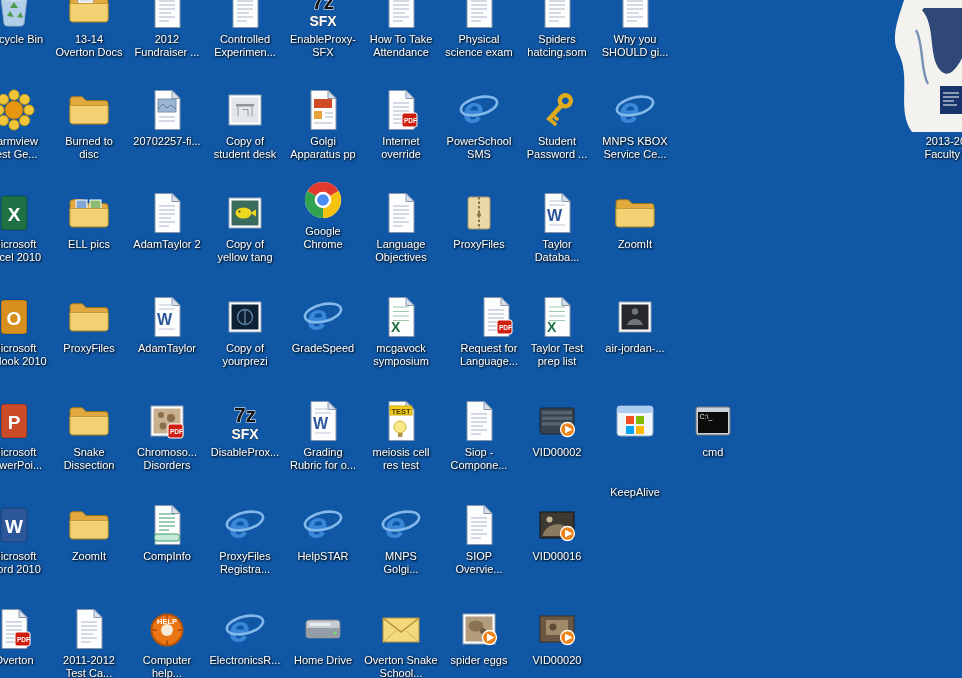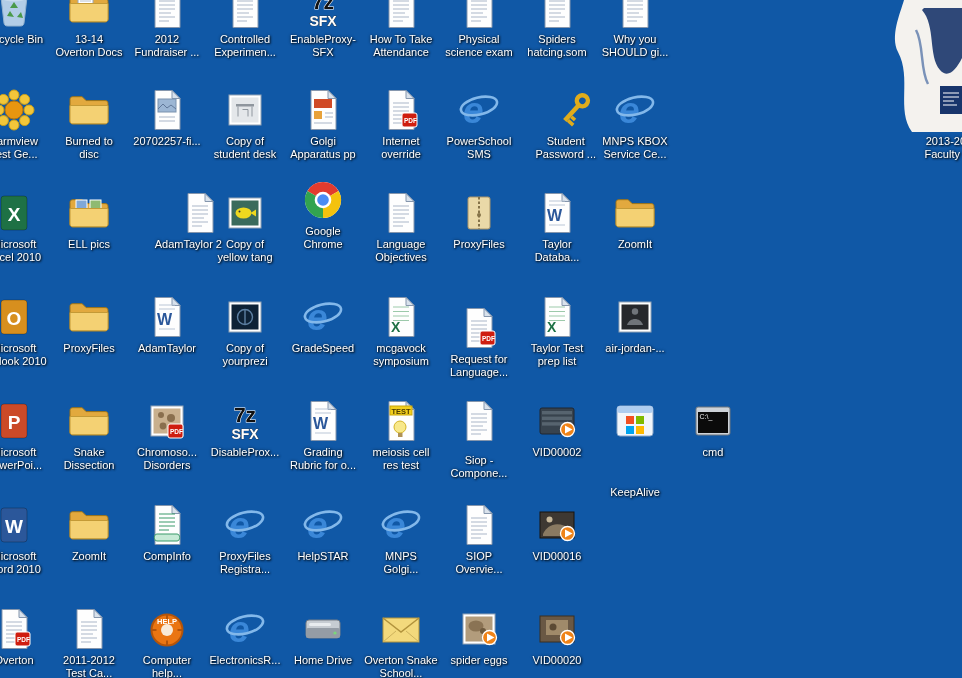--- a/index.html
+++ b/index.html
@@ -268,21 +268,21 @@
           <svg viewBox="0 0 44 44">
             <text x="6" y="35" font-size="37" font-weight="bold" font-style="italic" fill="#3a87d8">e</text>
             <ellipse cx="22" cy="18" rx="18.5" ry="8.5" fill="none" stroke="#83b8ea" stroke-width="2.6" transform="rotate(-14 22 18)"></ellipse>
           </svg>
         </div>
         <div class="label">
           <div>PowerSchool</div>
           <div>SMS</div>
         </div>
       </div>
-      <div class="icon-cell" style="left: 518px; top: 88px; align-items: flex-end;">
+      <div class="icon-cell" style="left: 518px; top: 88px;">
         <div class="glyph">
           <svg viewBox="0 0 44 44">
             <g transform="rotate(42 22 22)">
               <circle cx="22" cy="9.5" r="5.5" fill="none" stroke="#e0ac1c" stroke-width="4.5"></circle>
               <rect x="20" y="14" width="4.5" height="22" fill="#e0ac1c"></rect>
               <rect x="24.5" y="27" width="5" height="3.5" fill="#e0ac1c"></rect>
               <rect x="24.5" y="32" width="7" height="3.5" fill="#e0ac1c"></rect>
             </g>
           </svg>
         </div>
@@ -330,21 +330,21 @@
             <path d="M3 11.5c0-1.8 1-2.8 2.8-2.8h9.4l3.9 3.9h19.1c1.8 0 2.8 1 2.8 2.8V33c0 1.8-1 2.8-2.8 2.8H5.8C4 35.8 3 34.8 3 33z" fill="#e2a93e" stroke="#9c7318"></path>
             <rect x="9" y="9" width="11" height="9" fill="#7fa8d8" stroke="#fff"></rect>
             <rect x="23" y="9" width="11" height="9" fill="#8fba72" stroke="#fff"></rect>
             <path d="M3 17.5h38V33c0 1.8-1 2.8-2.8 2.8H5.8C4 35.8 3 34.8 3 33z" fill="#f4d173" stroke="#c49a36"></path>
           </svg>
         </div>
         <div class="label">
           <div>ELL pics</div>
         </div>
       </div>
-      <div class="icon-cell" style="left: 144px; top: 191px; align-items: flex-end;">
+      <div class="icon-cell" style="left: 128px; top: 191px;">
         <div class="glyph">
           <svg viewBox="0 0 44 44">
             <path d="M10 2.5h17l8 8v31H10z" fill="#fefefe" stroke="#8596ad"></path>
             <path d="M27 2.5l8 8h-8z" fill="#d9e2ec" stroke="#8596ad"></path>
             <g stroke="#a9b6c7" stroke-width="1.2" fill="none">
               <path d="M14 15h16M14 19h16M14 23h16M14 27h12M14 31h16M14 35h10"></path>
             </g>
           </svg>
         </div>
         <div class="label">
@@ -508,21 +508,21 @@
               <path d="M14 12h16M14 16.5h16M14 21h16M14 25.5h16"></path>
             </g>
             <text x="12" y="37" font-size="14" font-weight="bold" fill="#1e7145">X</text>
           </svg>
         </div>
         <div class="label">
           <div>mcgavock</div>
           <div>symposium</div>
         </div>
       </div>
-      <div class="icon-cell" style="left: 440px; top: 306px;">
+      <div class="icon-cell" style="left: 440px; top: 295px; align-items: flex-end;">
         <div class="glyph">
           <svg viewBox="0 0 44 44">
             <path d="M10 2.5h17l8 8v31H10z" fill="#fefefe" stroke="#8596ad"></path>
             <path d="M27 2.5l8 8h-8z" fill="#d9e2ec" stroke="#8596ad"></path>
             <g stroke="#a9b6c7" stroke-width="1.2" fill="none">
               <path d="M14 15h16M14 19h16M14 23h16M14 27h12M14 31h16M14 35h10"></path>
             </g>
             <rect x="23" y="25" width="15" height="14" rx="2" fill="#cf1d0f" stroke="#fff"></rect>
             <text x="25" y="35" font-size="6.5" font-weight="bold" fill="#fff">PDF</text>
           </svg>
@@ -638,21 +638,21 @@
             <text x="22" y="14.5" text-anchor="middle" font-size="7.5" font-weight="bold" fill="#4a3a00">TEST</text>
             <circle cx="21" cy="28" r="6" fill="#f8e88a" stroke="#d4b428"></circle>
             <rect x="19" y="34" width="4.5" height="4" fill="#b09255"></rect>
           </svg>
         </div>
         <div class="label">
           <div>meiosis cell</div>
           <div>res test</div>
         </div>
       </div>
-      <div class="icon-cell" style="left: 440px; top: 399px; gap: 8px;">
+      <div class="icon-cell" style="left: 440px; top: 399px;">
         <div class="glyph">
           <svg viewBox="0 0 44 44">
             <path d="M10 2.5h17l8 8v31H10z" fill="#fefefe" stroke="#8596ad"></path>
             <path d="M27 2.5l8 8h-8z" fill="#d9e2ec" stroke="#8596ad"></path>
             <g stroke="#a9b6c7" stroke-width="1.2" fill="none">
               <path d="M14 15h16M14 19h16M14 23h16M14 27h12M14 31h16M14 35h10"></path>
             </g>
           </svg>
         </div>
         <div class="label">

